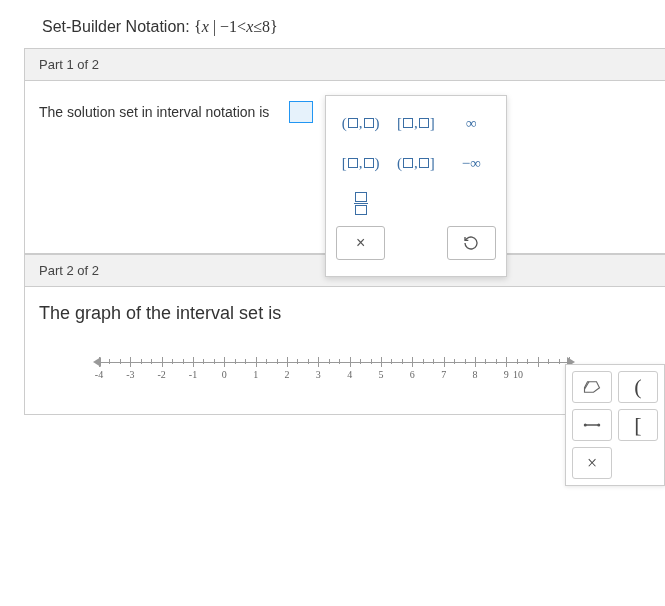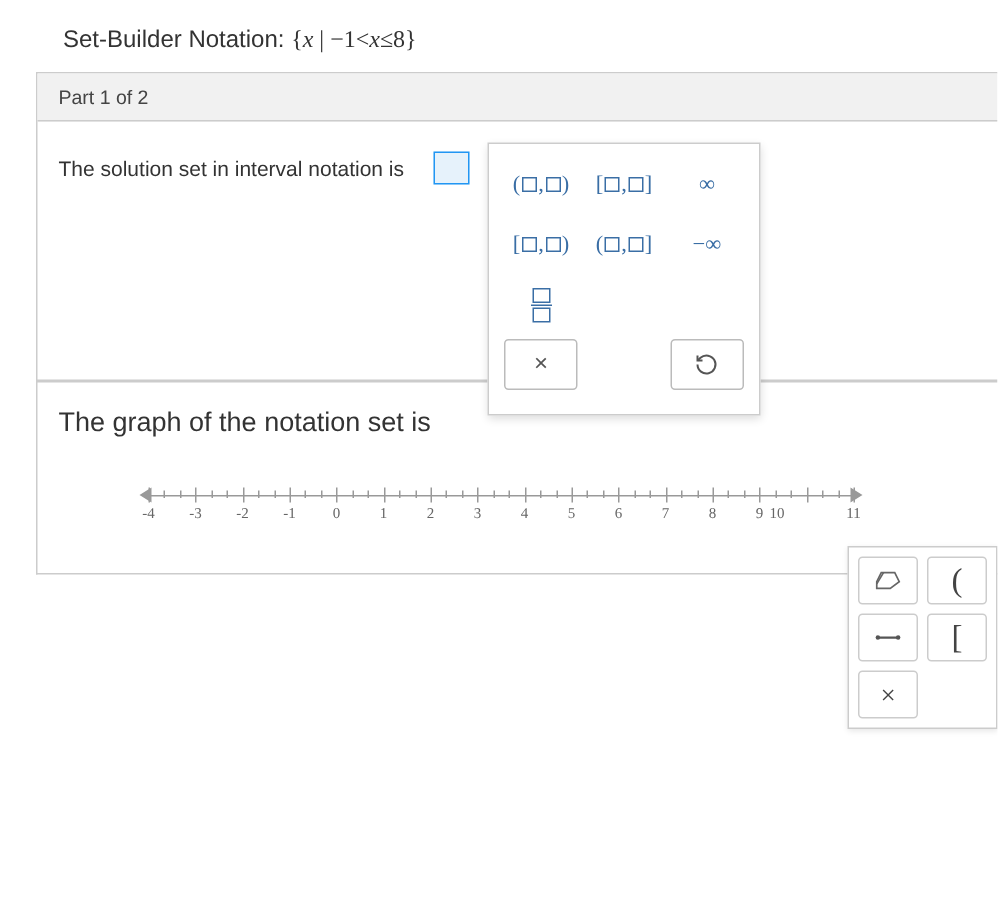--- a/index.html
+++ b/index.html
@@ -93,22 +93,23 @@
                 <polyline points="3 3 3 8 8 8"></polyline>
               </svg>
           </div>
         </div>
       </div>
     </div>
   </div>
 
   <div class="part2-container">
     <div class="panel">
+      <div class="panel-header">Part 2 of 2</div>
       <div class="panel2-body">
-        <div>The graph of the notation set is</div>
+        <div>The graph of the interval set is</div>
         <div class="numline-wrap">
           <div class="numline">
             <div class="arrow-left"></div>
             <div class="axis"></div>
             <div class="arrow-right"></div>
             <div class="ticks" id="ticks">
                 <div class="tick major" style="left: 0px;"></div>
                 <div class="tick-label" style="left: 0px;">-4</div>
                 <div class="tick minor" style="left: 10.4444px;"></div>
                 <div class="tick minor" style="left: 20.8889px;"></div>

